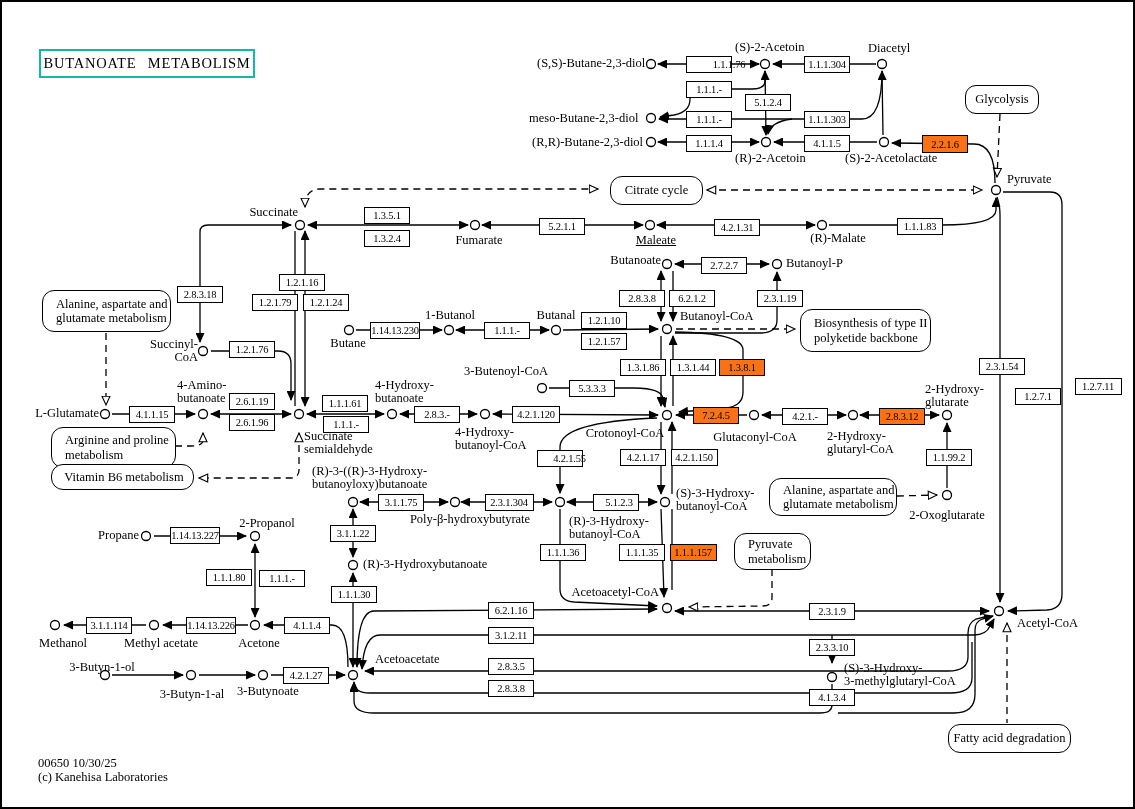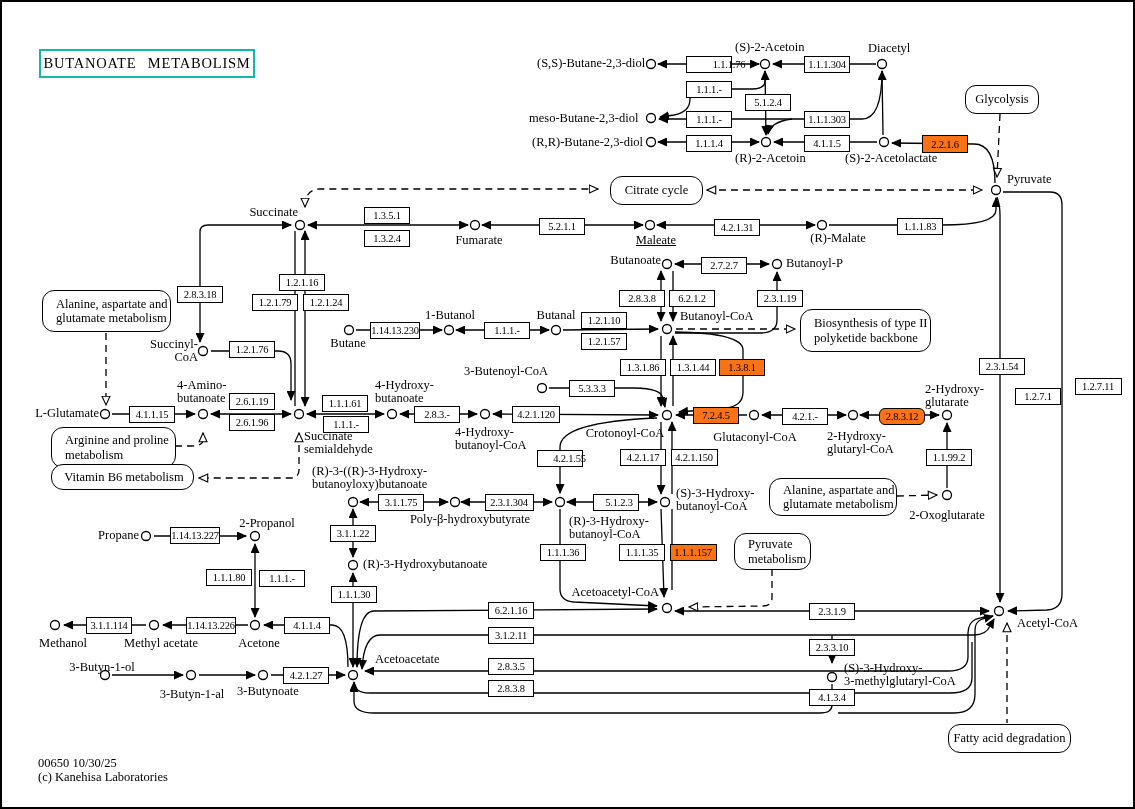--- a/index.html
+++ b/index.html
@@ -237,21 +237,21 @@
       <div class="enz" style="left: 127px; top: 403.5px; width: 46px; height: 17px;">4.1.1.15</div>
       <div class="enz" style="left: 227px; top: 390.5px; width: 46px; height: 17px;">2.6.1.19</div>
       <div class="enz" style="left: 227px; top: 411.5px; width: 46px; height: 17px;">2.6.1.96</div>
       <div class="enz" style="left: 320px; top: 392.5px; width: 46px; height: 17px;">1.1.1.61</div>
       <div class="enz" style="left: 321px; top: 413.5px; width: 46px; height: 17px;">1.1.1.-</div>
       <div class="enz" style="left: 412px; top: 403.5px; width: 46px; height: 17px;">2.8.3.-</div>
       <div class="enz" style="left: 510px; top: 403.5px; width: 48px; height: 17px;">4.2.1.120</div>
       <div class="enz" style="left: 567px; top: 377.5px; width: 46px; height: 17px;">5.3.3.3</div>
       <div class="enz g" style="left: 691px; top: 404.5px; width: 46px; height: 17px;">7.2.4.5</div>
       <div class="enz" style="left: 780px; top: 405.5px; width: 46px; height: 17px;">4.2.1.-</div>
-      <div class="enz g" style="left: 877px; top: 405.5px; width: 46px; height: 17px; border-radius: 6px;">2.8.3.12</div>
+      <div class="enz g" style="left: 877px; top: 405.5px; width: 46px; height: 17px;">2.8.3.12</div>
       <div class="enz" style="left: 924px; top: 446.5px; width: 46px; height: 17px;">1.1.99.2</div>
       <div class="enz" style="left: 977px; top: 355.5px; width: 46px; height: 17px;">2.3.1.54</div>
       <div class="enz" style="left: 1013px; top: 385.5px; width: 46px; height: 17px;">1.2.7.1</div>
       <div class="enz" style="left: 1060.5px; top: 376px; width: 47px; height: 17px; margin-left: 12px;">1.2.7.11</div>
       <div class="enz" style="left: 535px; top: 447.5px; width: 46px; height: 17px; padding-left: 19px;">4.2.1.55</div>
       <div class="enz" style="left: 618px; top: 446.5px; width: 46px; height: 17px;">4.2.1.17</div>
       <div class="enz" style="left: 668.5px; top: 446.5px; width: 47px; height: 17px;">4.2.1.150</div>
       <div class="enz" style="left: 376px; top: 491.5px; width: 46px; height: 17px;">3.1.1.75</div>
       <div class="enz" style="left: 482.5px; top: 491.5px; width: 49px; height: 17px;">2.3.1.304</div>
       <div class="enz" style="left: 591px; top: 491.5px; width: 46px; height: 17px; padding-left: 6px;">5.1.2.3</div>

